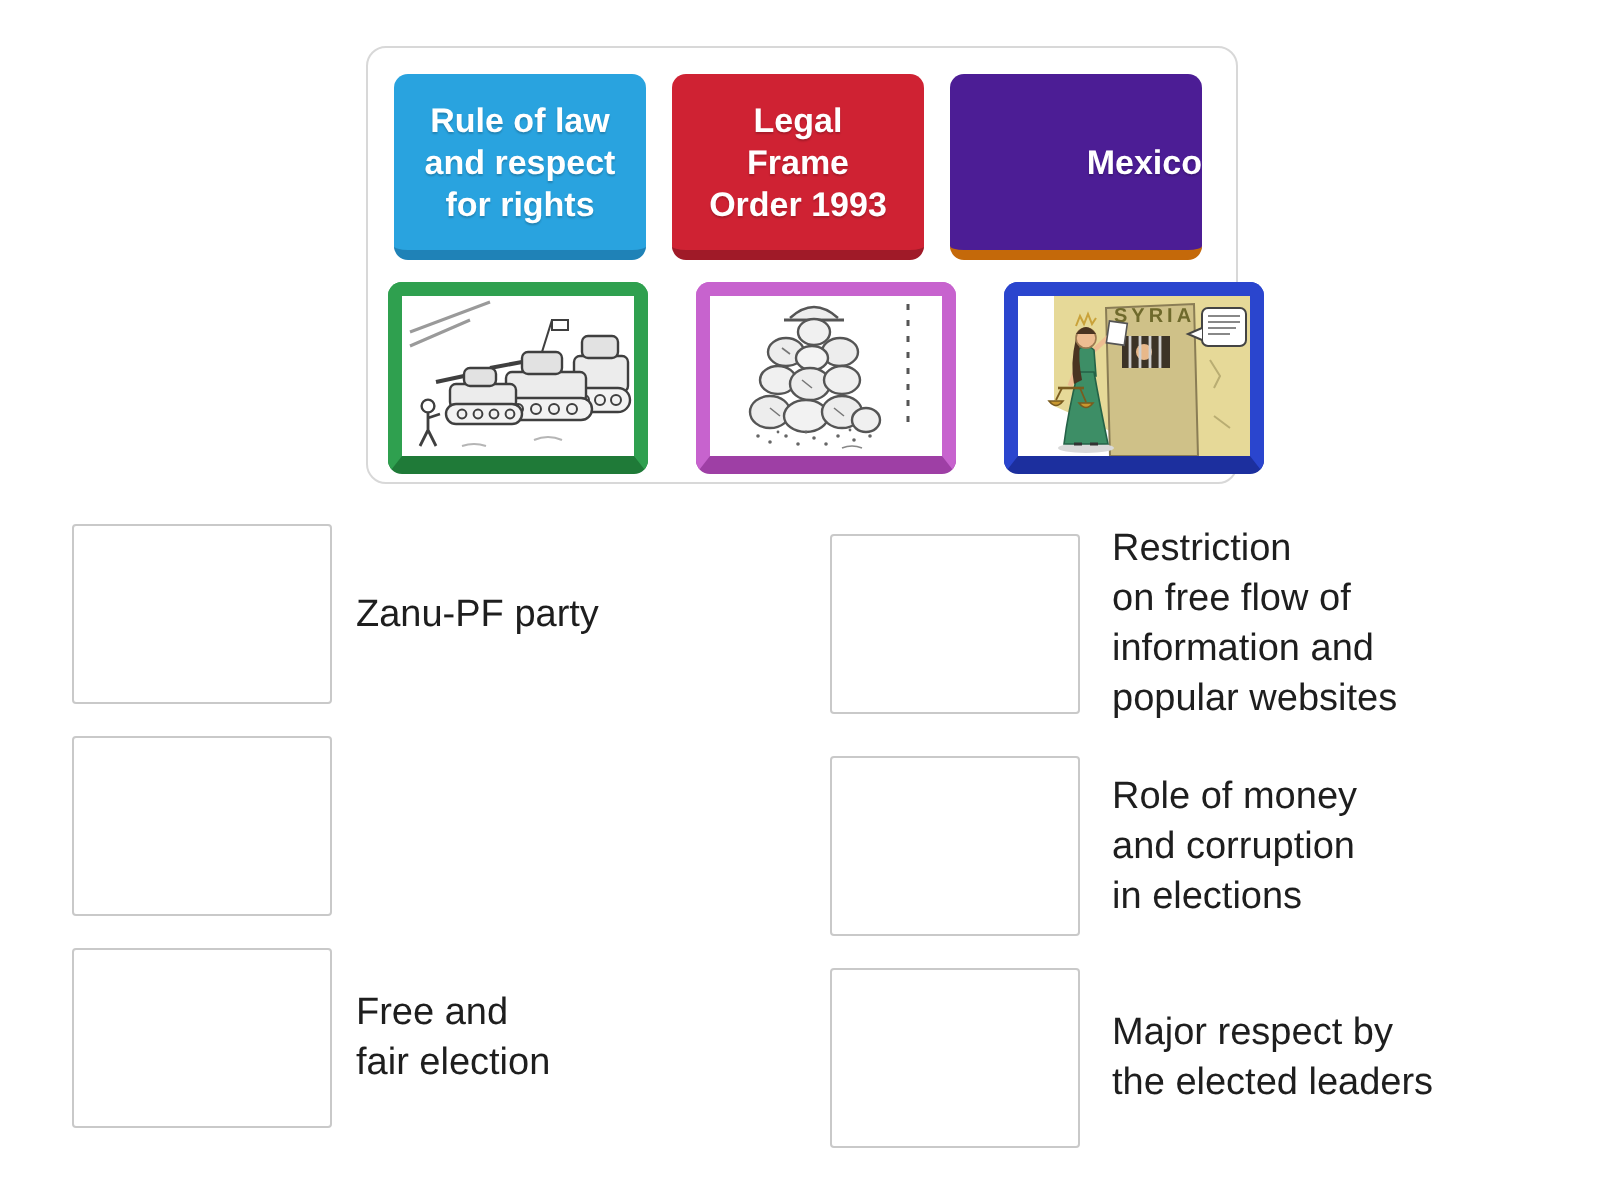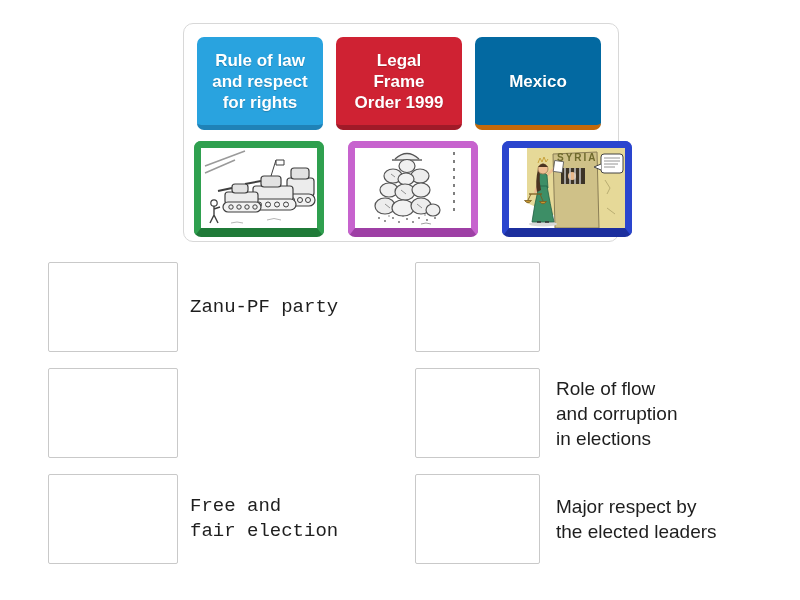--- a/index.html
+++ b/index.html
@@ -23,21 +23,21 @@
   }
   .tile span { white-space:pre-line; }
   .imgs-row { position:absolute; left:10px; top:117px; display:flex; gap:24px; }
   .img-card {
     width:130px; height:96px; border-radius:7px; background:#ffffff;
     border:7px solid #888; border-bottom-width:9px; cursor:grab; overflow:hidden;
   }
   .img-card svg { display:block; width:116px; height:80px; }
   
   .match-col { position:absolute; top:262px; }
-  .match-col.left  { left:48px;font-family:Liberation Mono, monospace; }
+  .match-col.left  { left:36px; }
   .match-col.right { left:415px; }
   .match-item { display:flex; align-items:center; margin-bottom:16px; }
   .match-col .match-item:nth-child(3) { margin-bottom:0;align-items:center; }
   .drop-box {
     flex:none; height:90px; background:#ffffff;
     border:1px solid #c9c9c9; border-radius:2px;
   }
   .match-col.left  .drop-box { width:130px; }
   .match-col.right .drop-box { width:125px; }
   .match-label {
@@ -55,23 +55,23 @@
 
     <div class="tiles-row">
       <div class="tile" style="background: rgb(41, 163, 223); border-bottom-color: rgb(31, 130, 183); color: rgb(255, 255, 255);">
         <span>Rule of law
 and respect
 for rights</span>
       </div>
       <div class="tile" style="background: rgb(207, 34, 51); border-bottom-color: rgb(160, 26, 40); color: rgb(255, 255, 255);">
         <span>Legal
 Frame
-Order 1999</span>
-      </div>
-      <div class="tile" style="background: #0369a1; border-bottom-color: rgb(196, 105, 10); color: rgb(255, 255, 255);">
+Order 1993</span>
+      </div>
+      <div class="tile" style="background: #4c1d95; border-bottom-color: rgb(196, 105, 10); color: rgb(255, 255, 255); justify-content: flex-end;">
         <span>Mexico</span>
       </div>
     </div>
 
     <div class="imgs-row">
 
       <div class="img-card" style="border-color: rgb(47, 160, 79) rgb(47, 160, 79) rgb(31, 122, 56);">
         <svg viewBox="0 0 116 80">
           <rect x="0" y="0" width="116" height="80" fill="#ffffff"></rect>
           <path d="M4 18 L44 3 M4 25 L34 12" stroke="#9a9a9a" stroke-width="1.5" fill="none"></path>
@@ -196,24 +196,28 @@
     <div class="match-item">
       <div class="drop-box"></div>
       <div class="match-label">Free and
 fair election</div>
     </div>
   </div>
 
   <div class="match-col right">
     <div class="match-item">
       <div class="drop-box"></div>
-    </div>
-    <div class="match-item">
-      <div class="drop-box"></div>
-      <div class="match-label">Role of flow
+      <div class="match-label">Restriction
+on free flow of
+information and
+popular websites</div>
+    </div>
+    <div class="match-item">
+      <div class="drop-box"></div>
+      <div class="match-label">Role of money
 and corruption
 in elections</div>
     </div>
     <div class="match-item">
       <div class="drop-box"></div>
       <div class="match-label">Major respect by
 the elected leaders</div>
     </div>
   </div>
 

